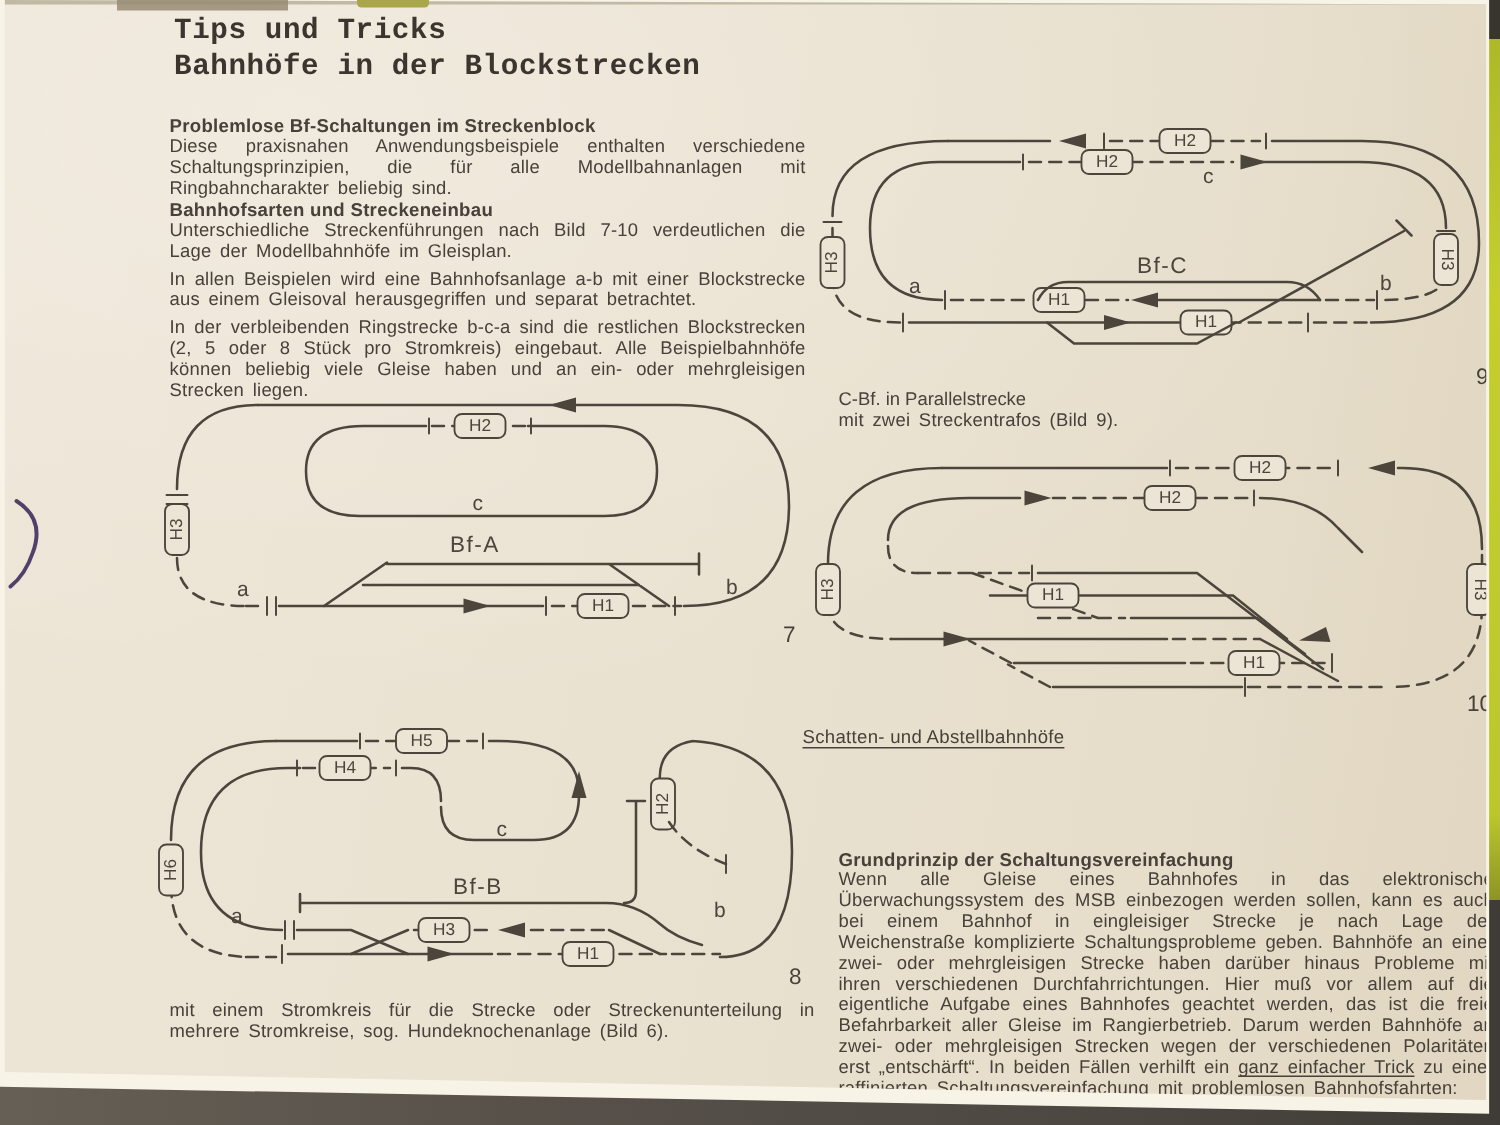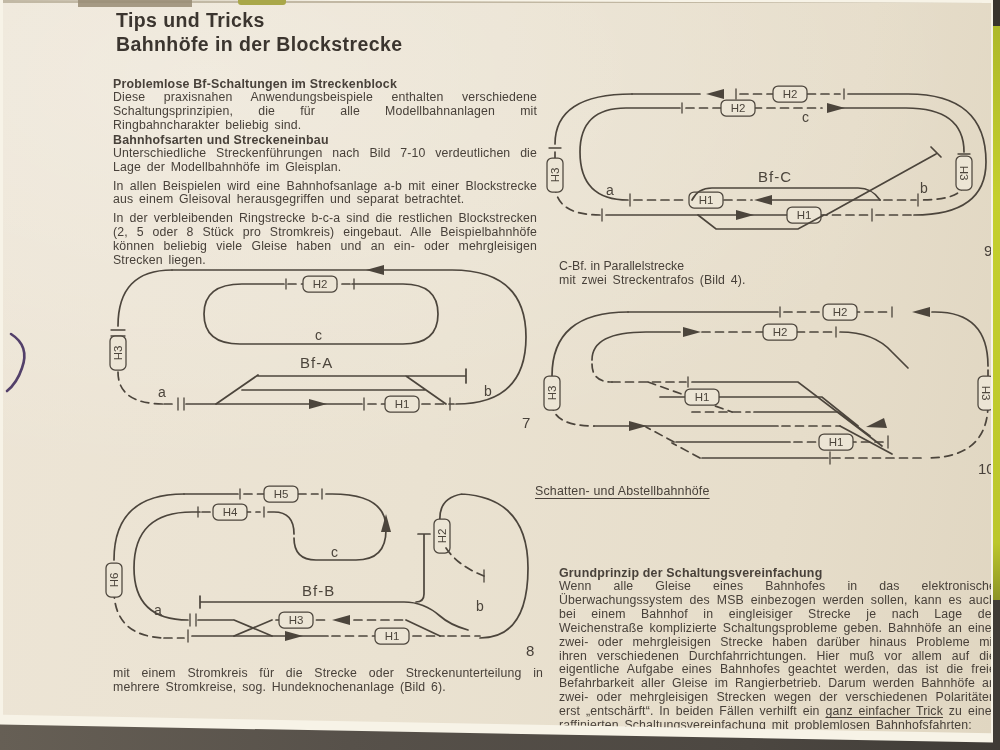--- a/index.html
+++ b/index.html
@@ -22,21 +22,21 @@
     background:
       radial-gradient(130% 90% at 20% 10%,rgba(255,255,255,.25),rgba(255,255,255,0) 60%),
       linear-gradient(100deg,#ede5d6 0%,var(--paper) 45%,#e6ddca 78%,#e0d6c1 100%);
     clip-path:polygon(0 0,100% 0.4%,100% 98.3%,0 95.8%);z-index:3;}
   .page-topline{position:absolute;left:0;top:0;width:100%;height:3px;background:#b3a892;opacity:.75;}
   .tape{position:absolute;left:78px;top:0;width:114px;height:7px;background:#988b73;opacity:.85;z-index:6;}
   .olive-dash{position:absolute;left:238px;top:0;width:48px;height:5px;background:#a9a749;border-radius:0 0 3px 3px;z-index:6;}
   .pen-mark{position:absolute;left:0;top:322px;z-index:6;}
 
   .title{position:absolute;left:113px;top:8px;font-size:19.5px;font-weight:bold;
-    line-height:1.25;letter-spacing:.4px;color:#3b352f;}
+    line-height:1.25;letter-spacing:.4px;color:#3b352f;font-family:Liberation Mono, monospace;}
   .col-text{position:absolute;text-align:justify;}
   .col-text p, .cap-body{font-size:12.3px;line-height:13.9px;letter-spacing:.15px;word-spacing:2.2px;}
   h3.sec{font-size:12.4px;line-height:14px;letter-spacing:.2px;margin:0;}
   .sec-gap{margin-top:9px;}
   .p-gap{margin-top:5px;}
   .sec.u{font-weight:normal;text-decoration:underline;text-underline-offset:3px;}
   .caption{position:absolute;font-size:12.3px;line-height:14.5px;}
   .cap-title.u{text-decoration:underline;text-underline-offset:3px;}
   .useg{text-decoration:underline;text-underline-offset:2px;}
   .fig{position:absolute;}
@@ -57,21 +57,21 @@
 
 <div class="strip-dark-corner"></div>
 <div class="edge-strip"></div>
 <div class="page-under"></div>
 
 <div class="page">
   <div class="page-topline"></div>
 
   <div class="title">
     <div>Tips und Tricks</div>
-    <div>Bahnhöfe in der Blockstrecke</div>
+    <div>Bahnhöfe in der Blockstrecken</div>
   </div>
 
   <div class="col-text" style="left:110px;top:77px;width:424px;">
     <h3 class="sec">Problemlose Bf-Schaltungen im Streckenblock</h3>
     <p>Diese praxisnahen Anwendungsbeispiele enthalten verschiedene Schaltungsprinzipien, die für alle Modellbahnanlagen mit Ringbahncharakter beliebig sind.</p>
     <h3 class="sec sec-gap">Bahnhofsarten und Streckeneinbau</h3>
     <p>Unterschiedliche Streckenführungen nach Bild 7-10 verdeutlichen die Lage der Modellbahnhöfe im Gleisplan.</p>
     <p class="p-gap">In allen Beispielen wird eine Bahnhofsanlage a-b mit einer Blockstrecke aus einem Gleisoval herausgegriffen und separat betrachtet.</p>
     <p class="p-gap">In der verbleibenden Ringstrecke b-c-a sind die restlichen Blockstrecken (2, 5 oder 8 Stück pro Stromkreis) eingebaut. Alle Beispielbahnhöfe können beliebig viele Gleise haben und an ein- oder mehrgleisigen Strecken liegen.</p>
   </div>
@@ -225,21 +225,21 @@
     <path class="tk" d="M 286 133 L 396 72 M 391 65 L 401 75"></path>
     <text class="btx" x="218" y="100">Bf-C</text>
     <text class="ptx" x="262" y="40">c</text>
     <text class="ptx" x="66" y="113">a</text>
     <text class="ptx" x="380" y="111">b</text>
     <text class="fnum" x="444" y="174">9</text>
   </svg>
 
   <div class="caption" style="left:556px;top:259px;width:430px;">
     <div class="cap-title">C-Bf. in Parallelstrecke</div>
-    <div class="cap-body">mit zwei Streckentrafos (Bild 4).</div>
+    <div class="cap-body">mit zwei Streckentrafos (Bild 9).</div>
   </div>
 
   <svg class="fig" style="left:537px;top:296px;" width="460" height="184" viewBox="0 0 460 184">
     <path class="tk" d="M 88 16 H 238 M 392 16 H 395 Q 448 16 448 70"></path>
     <path class="tk thin" d="M 240 11 V 21 M 352 11 V 21"></path>
     <path class="tk d" d="M 244 16 H 348"></path>
     <g transform="translate(300,16)">
       <rect class="lbox" x="-17" y="-8" width="34" height="16" rx="5"></rect>
       <text class="ltx">H2</text>
     </g>

